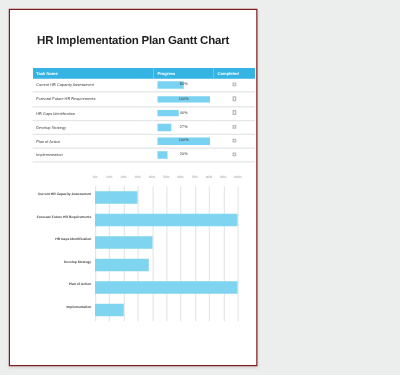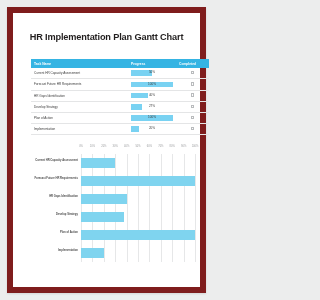--- a/index.html
+++ b/index.html
@@ -13,21 +13,21 @@
     font-family: "Liberation Sans", sans-serif;
     overflow: hidden;
   }
   .page-card {
     position: absolute;
     left: 7px;
     top: 7px;
     width: 199px;
     height: 286px;
     background: #ffffff;
-    border: 6px solid #7f1d1d;
+    border: 1px solid #7f1d1d;
     box-sizing: border-box;
     box-shadow: 0 1px 2px rgba(0,0,0,0.10);
   }
   .chart-title {
     text-align: center;
     font-size: 9.2px;
     font-weight: bold;
     color: #221f1f;
     letter-spacing: -0.15px;
     margin-top: 19px;

